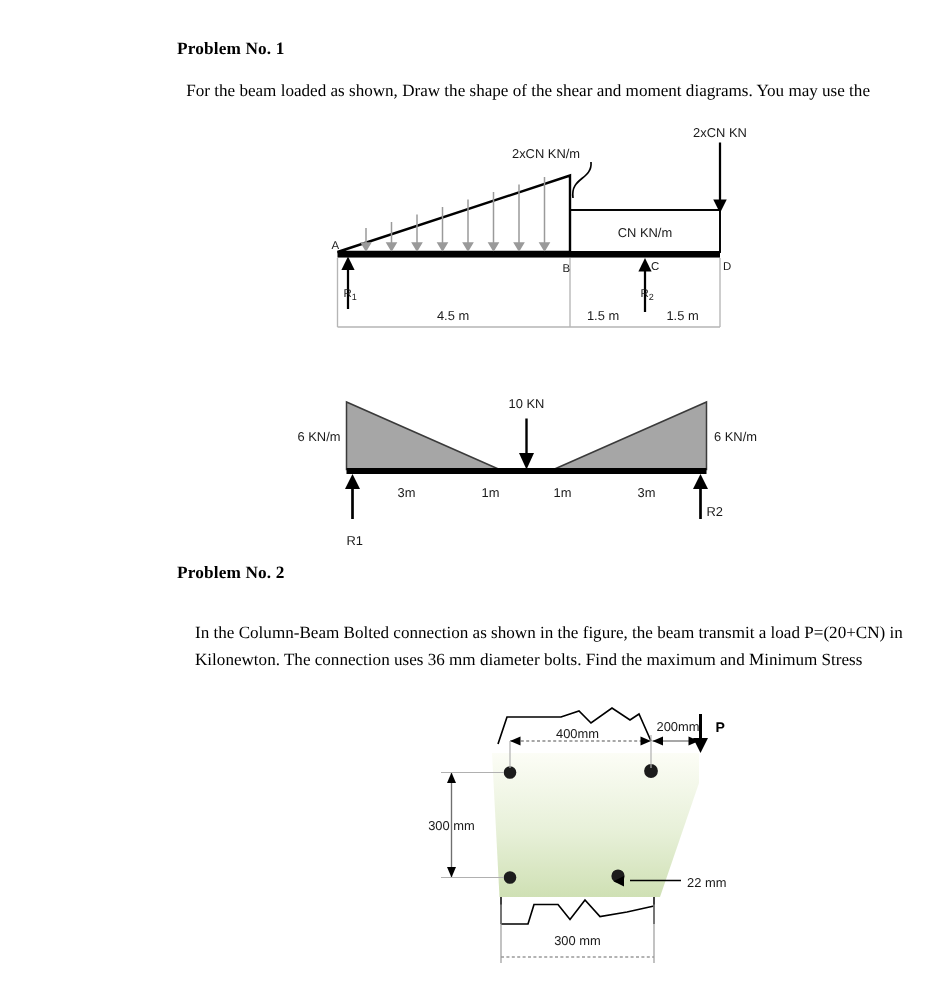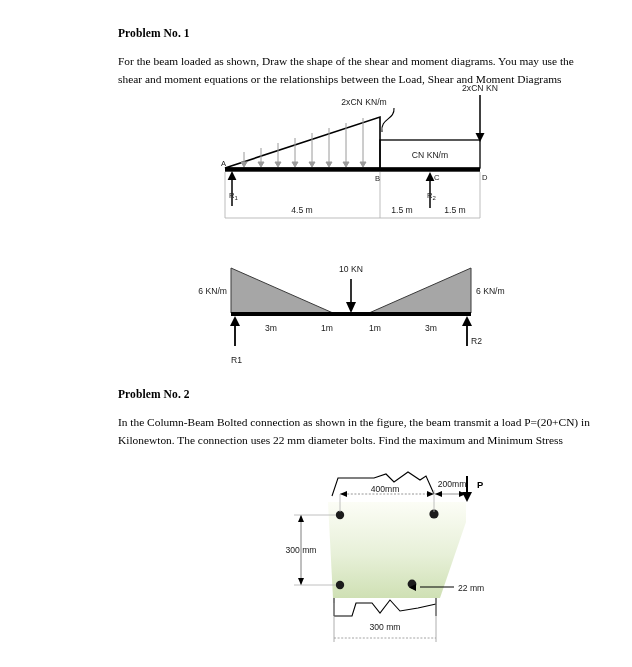--- a/index.html
+++ b/index.html
@@ -56,23 +56,22 @@
     fill: #000000;
   }
 </style>
 </head>
 <body>
 
 <div class="page">
 
   <div class="problem-heading" style="left:81px; top:27px;">Problem No. 1</div>
 
-  <div class="body-text" style="left:81px; top:53px; width:480px;">
+  <div class="body-text" style="left:63px; top:53px; width:480px;text-align:right;">
     <div>For the beam loaded as shown, Draw the shape of the shear and moment diagrams.  You may use the</div>
-    <div>shear and moment equations or the relationships between the Load, Shear and Moment Diagrams</div>
   </div>
 
   <div class="fig" style="left:175px; top:88px;">
     <svg width="300" height="132" viewBox="0 0 300 132">
 
       <polygon points="13,80 168,29 168,80" fill="none" stroke="#000000" stroke-width="1.6"></polygon>
 
       <g stroke="#9a9a9a" stroke-width="1" fill="#9a9a9a">
         <line x1="32" y1="64" x2="32" y2="75"></line>
           <polygon points="29,74 35,74 32,79"></polygon>
@@ -169,25 +168,25 @@
       <text class="dlabel" x="66" y="73" text-anchor="middle">3m</text>
       <text class="dlabel" x="122" y="73" text-anchor="middle">1m</text>
       <text class="dlabel" x="170" y="73" text-anchor="middle">1m</text>
       <text class="dlabel" x="226" y="73" text-anchor="middle">3m</text>
 
       <text class="dlabel" x="26" y="105">R1</text>
       <text class="dlabel" x="266" y="86">R2</text>
     </svg>
   </div>
 
-  <div class="problem-heading" style="left:81px; top:388px;font-family:Liberation Serif, serif;">Problem No. 2</div>
-
-  <div class="body-text" style="left:81px; top:414px; width:482px;">
+  <div class="problem-heading" style="left:81px; top:376px;font-family:Liberation Serif, serif;">Problem No. 2</div>
+
+  <div class="body-text" style="left:93px; top:414px; width:482px;">
     <div>In  the Column-Beam Bolted connection as shown in the figure, the beam transmit a load P=(20+CN) in</div>
-    <div>Kilonewton. The connection uses 22 mm diameter bolts. Find the maximum and Minimum Stress</div>
+    <div>Kilonewton. The connection uses 36 mm diameter bolts. Find the maximum and Minimum Stress</div>
   </div>
 
   <div class="fig" style="left:231px; top:470px;">
     <svg width="230" height="180" viewBox="0 0 230 180">
       <defs>
         <linearGradient id="plateGrad" x1="0" y1="0" x2="0" y2="1">
           <stop offset="0%" stop-color="#fcfdf6"></stop>
           <stop offset="55%" stop-color="#e7f0d8"></stop>
           <stop offset="100%" stop-color="#cfe0b4"></stop>
         </linearGradient>

